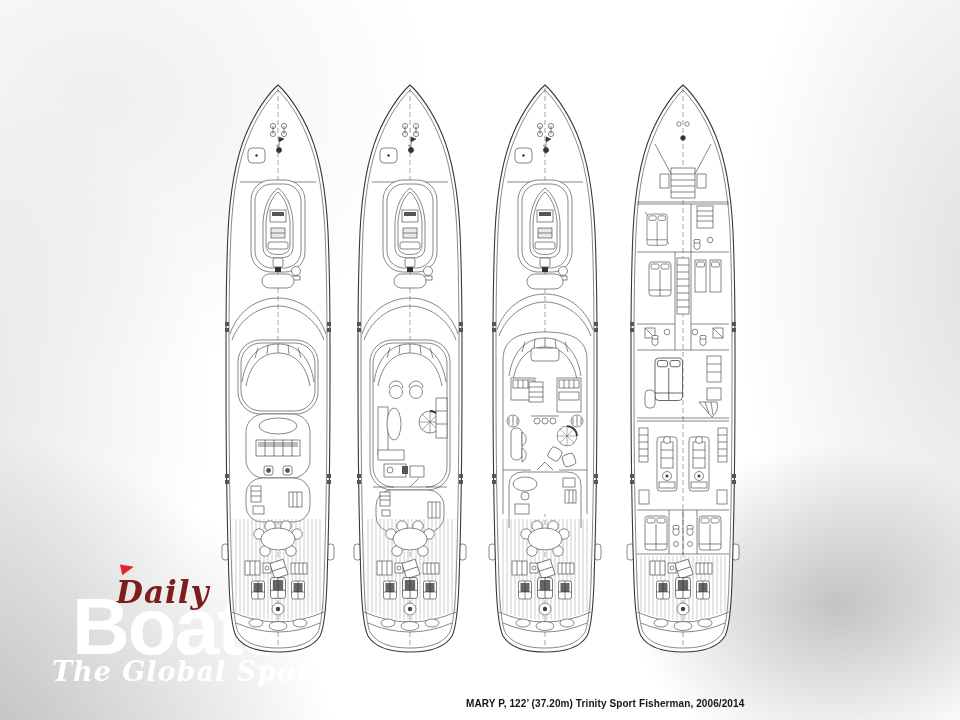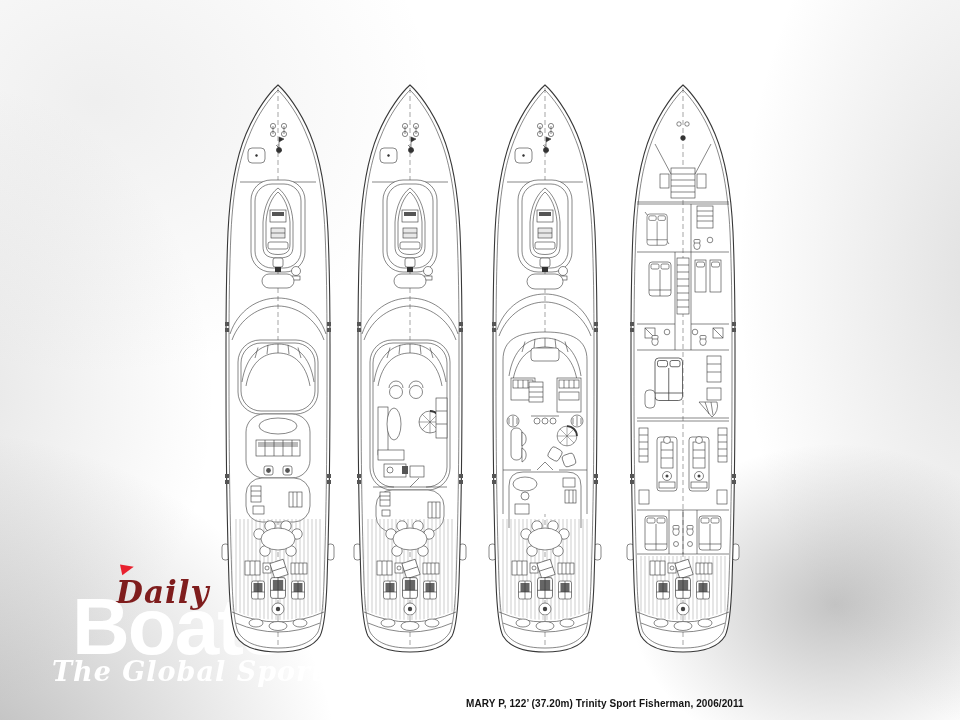--- a/index.html
+++ b/index.html
@@ -413,13 +413,13 @@
   <use href="#wc" transform="translate(53,448)"></use>
   <circle cx="53" cy="462" r="2.5" fill="#fff"></circle>
   <use href="#wc" transform="translate(67,448)"></use>
   <circle cx="67" cy="462" r="2.5" fill="#fff"></circle>
   <path d="M14,472 H106"></path>
   <use href="#teakD"></use>
   <use href="#fchairs"></use>
 </g>
 </svg>
 
-<div class="caption">MARY P, 122’ (37.20m) Trinity Sport Fisherman, 2006/2011</div>
+<div class="caption">MARY P, 122’ (37.20m) Trinity Sport Fisherman, 2006/2014</div>
 
 </body></html>

